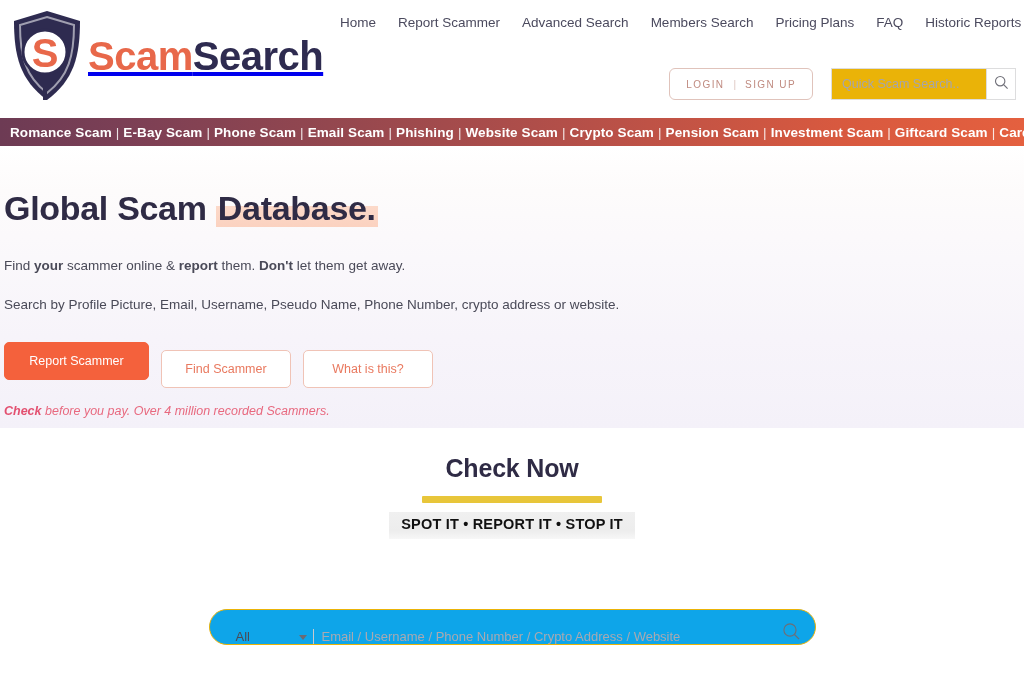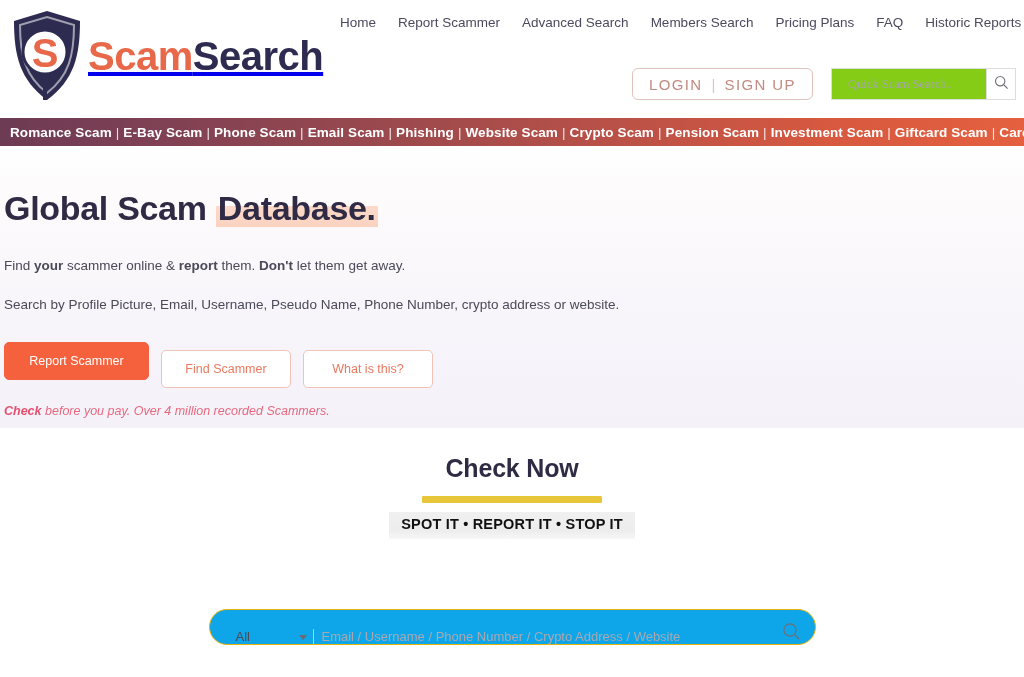--- a/index.html
+++ b/index.html
@@ -75,41 +75,41 @@
   .auth-btn {
     border: 1px solid #e0c3bb;
     border-radius: 6px;
     height: 32px;
     padding: 0 16px;
     display: flex;
     align-items: center;
     gap: 9px;
     background: #fff;
     color: #c08b80;
-    font-size: 15px;
+    font-size: 10px;
     letter-spacing: 1.4px;
     cursor: pointer;
     white-space: nowrap;
   }
   .auth-sep { color: #ddc6bf; letter-spacing: 0; }
 
   .quick-search {
     display: flex;
     align-items: stretch;
     height: 32px;
   }
   .quick-search-input {
     width: 155px;
     border: 1px solid #ddddde;
     border-right: none;
-    background: #84cc16;
-    font-family: Liberation Serif, serif;
+    background: #eab308;
+    font-family: Liberation Sans, sans-serif;
     font-size: 12.5px;
     color: #5f5f6b;
-    padding: 0 16px;
+    padding: 0 10px;
     outline: none;
   }
   .quick-search-input::placeholder { color: #a5a5ad; }
   .quick-search-btn {
     width: 30px;
     border: 1px solid #ddddde;
     background: #fff;
     display: flex;
     align-items: center;
     justify-content: center;

